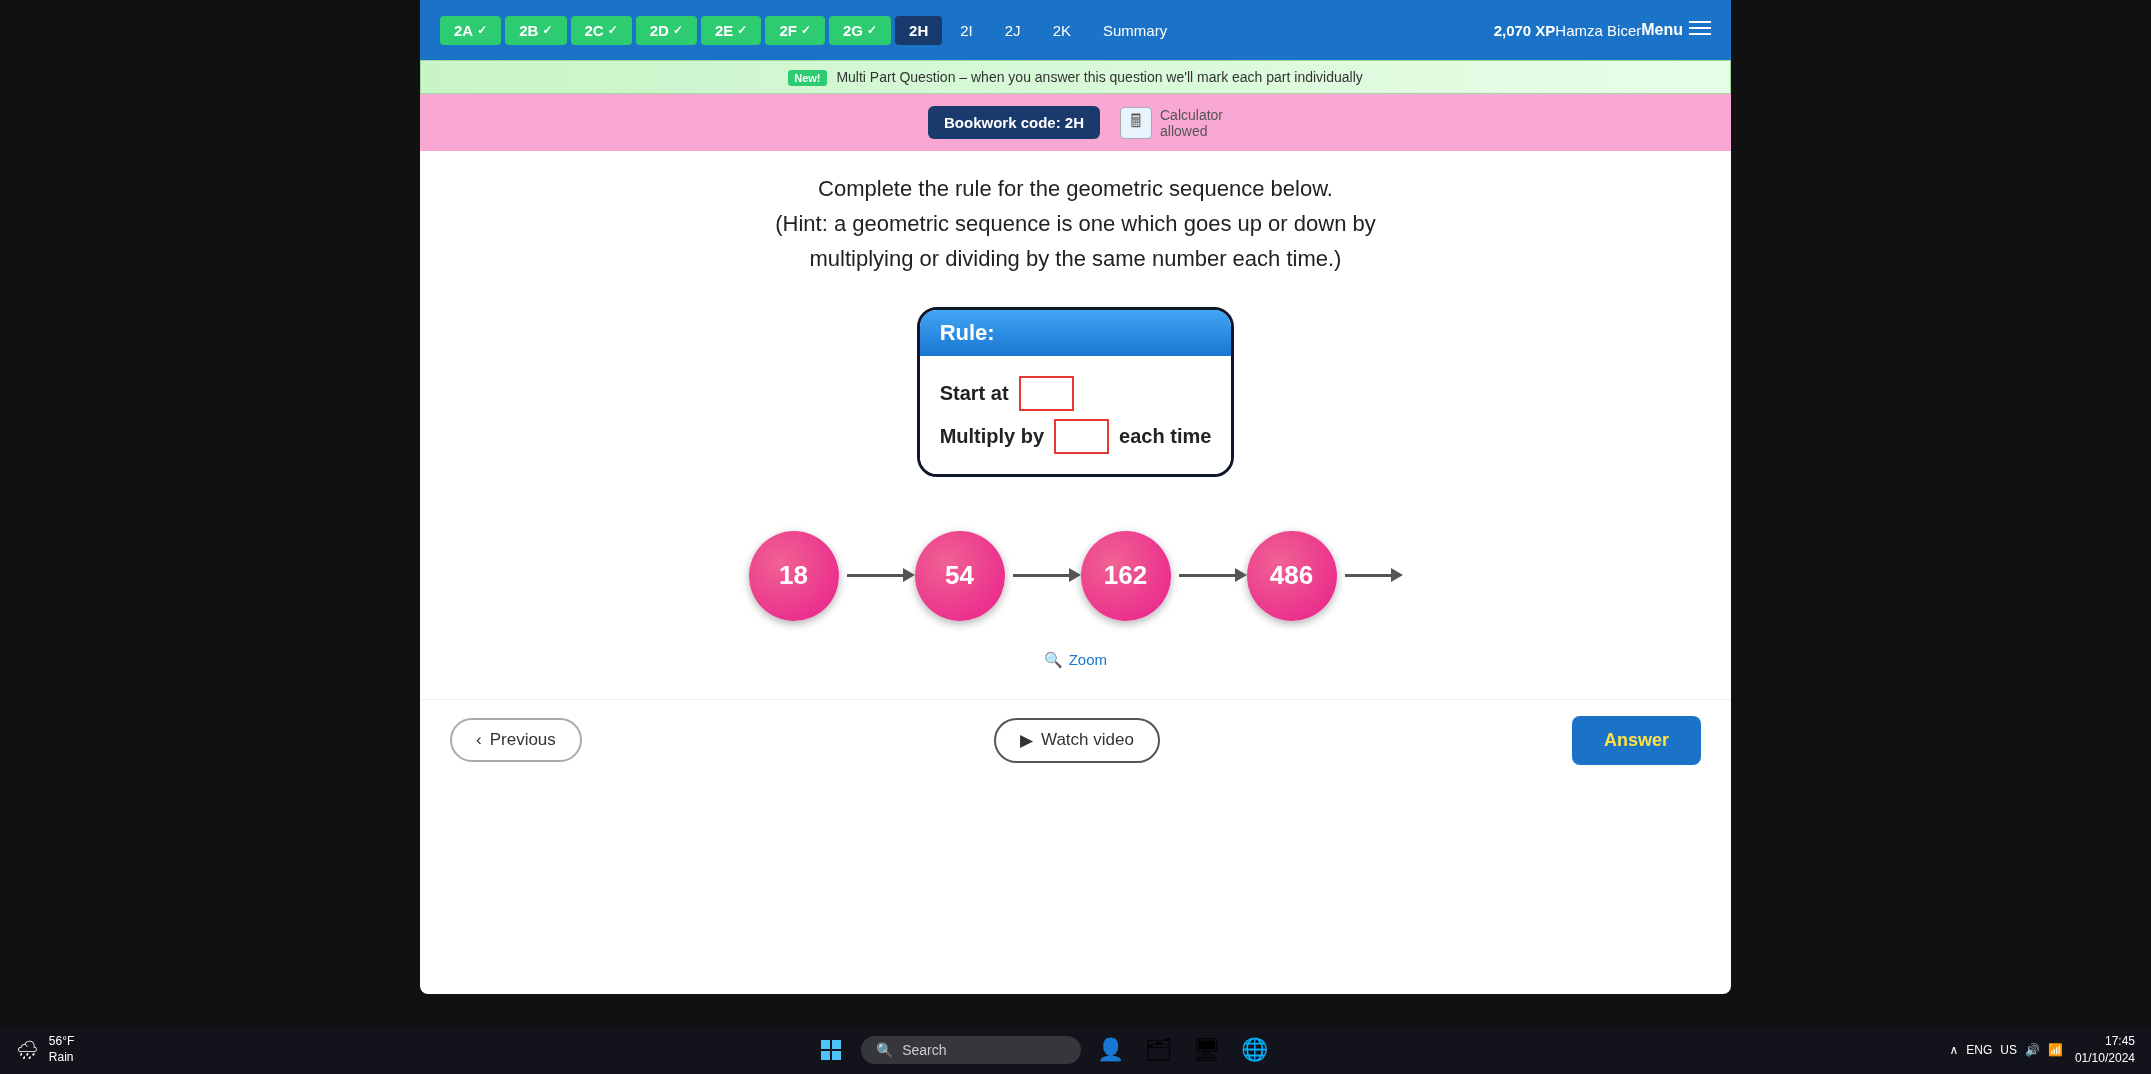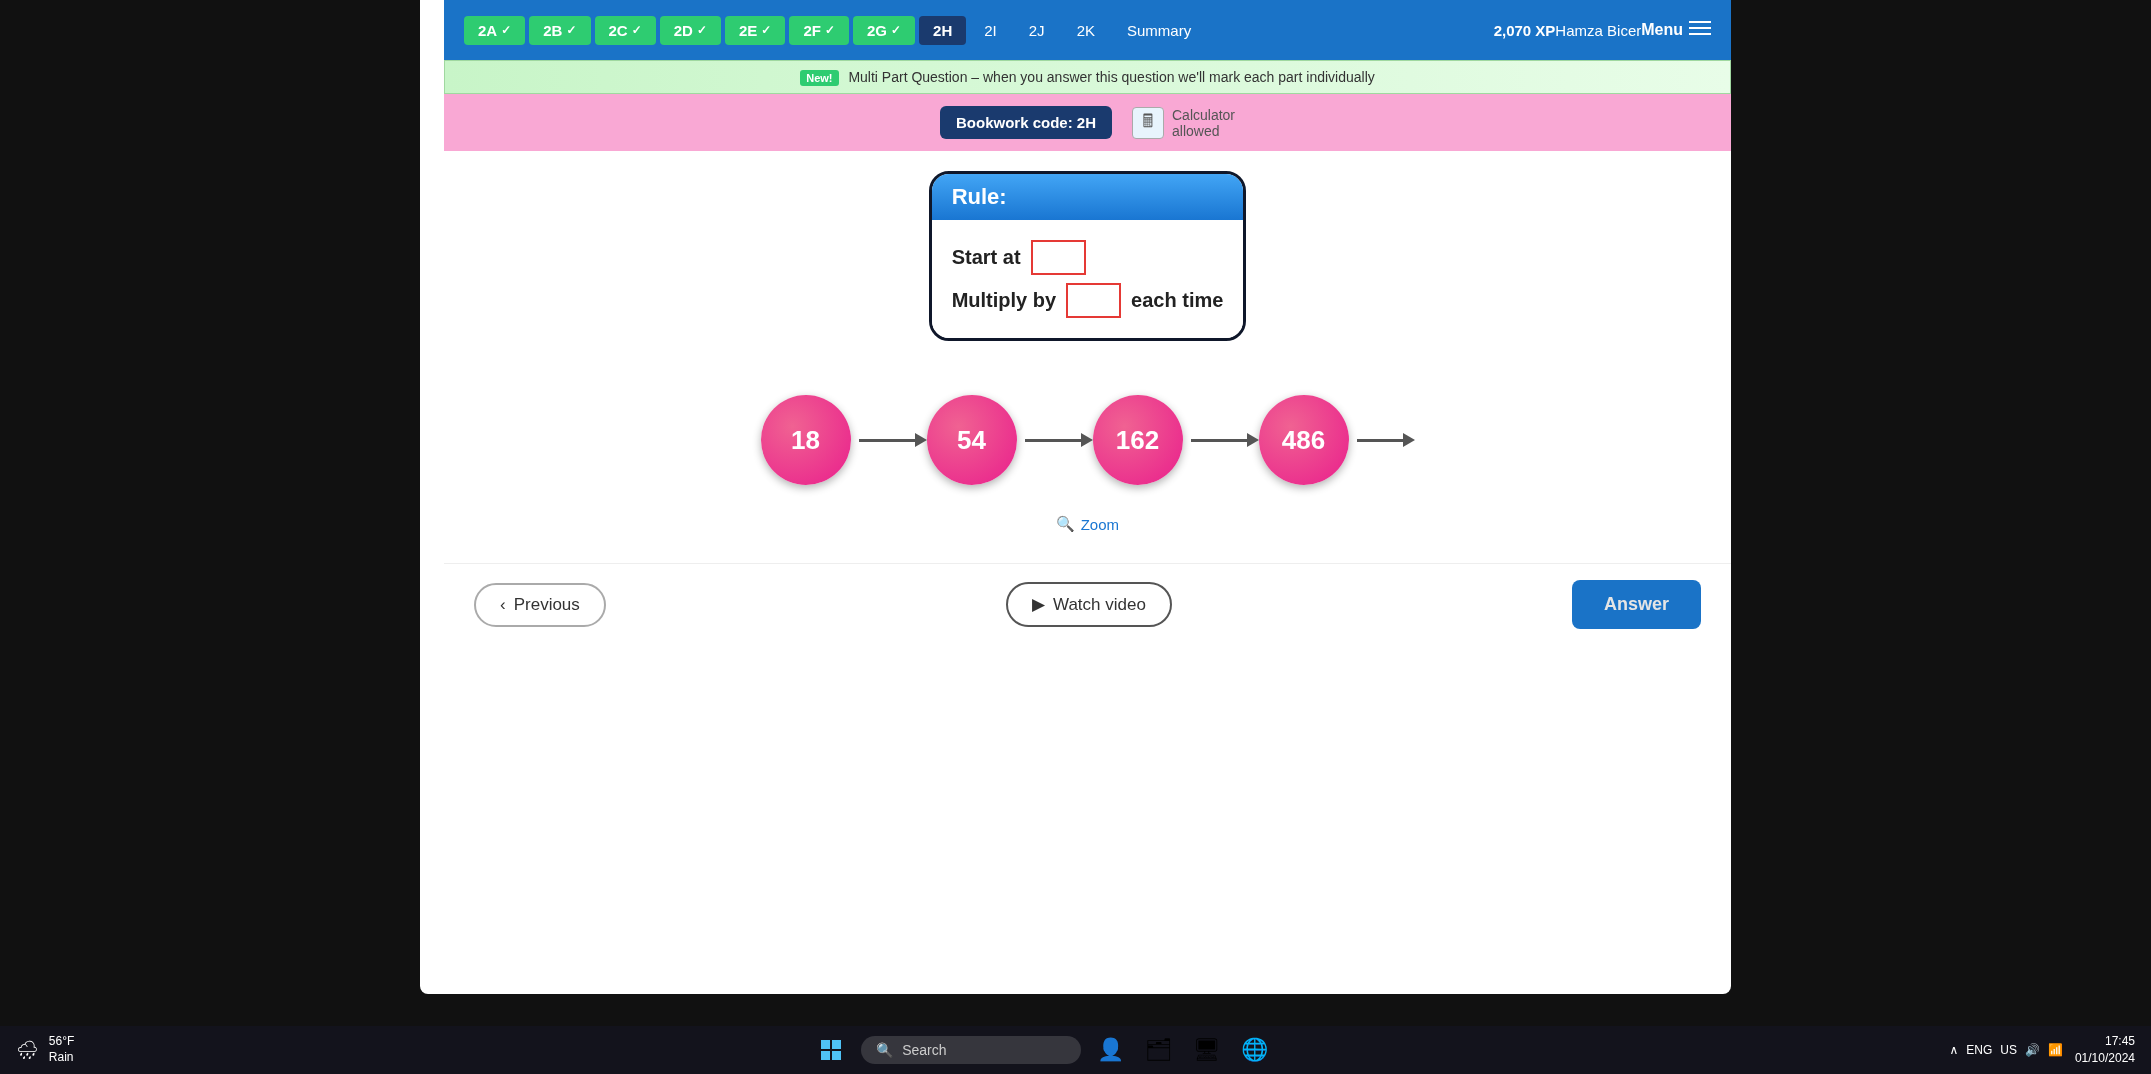--- a/index.html
+++ b/index.html
@@ -21,21 +21,20 @@
 
     
     .main-content {
       position: absolute;
       top: 0;
       left: 420px;
       right: 420px;
       bottom: 80px;
       background: #fff;
       border-radius: 0 0 8px 8px;
-      padding-left: 24px;
     }
 
     
     .top-nav {
       background: #1a73c7;
       display: flex;
       align-items: center;
       justify-content: space-between;
       padding: 0 20px;
       height: 60px;
@@ -322,21 +321,21 @@
       cursor: pointer;
       display: flex;
       align-items: center;
       gap: 8px;
       color: #333;
       font-weight: 500;
     }
 
     .answer-btn {
       background: #1a73c7;
-      color: #e5e5e5;
+      color: #fde047;
       border: none;
       border-radius: 8px;
       padding: 14px 32px;
       font-size: 18px;
       font-weight: 700;
       cursor: pointer;
     }
 
     
     .taskbar {
@@ -528,20 +527,25 @@
     <div class="calculator-info">
       <div class="calc-icon">🖩</div>
       <div>
         <div>Calculator</div>
         <div>allowed</div>
       </div>
     </div>
   </div>
 
   <div class="question-area">
+    <div class="question-text">
+      <div>Complete the rule for the geometric sequence below.</div>
+      <div>(Hint: a geometric sequence is one which goes up or down by</div>
+      <div>multiplying or dividing by the same number each time.)</div>
+    </div>
 
     
     <div class="rule-box">
       <div class="rule-header">Rule:</div>
       <div class="rule-body">
         <div class="rule-row">
           <span>Start at</span>
           <div class="rule-input"></div>
         </div>
         <div class="rule-row">

